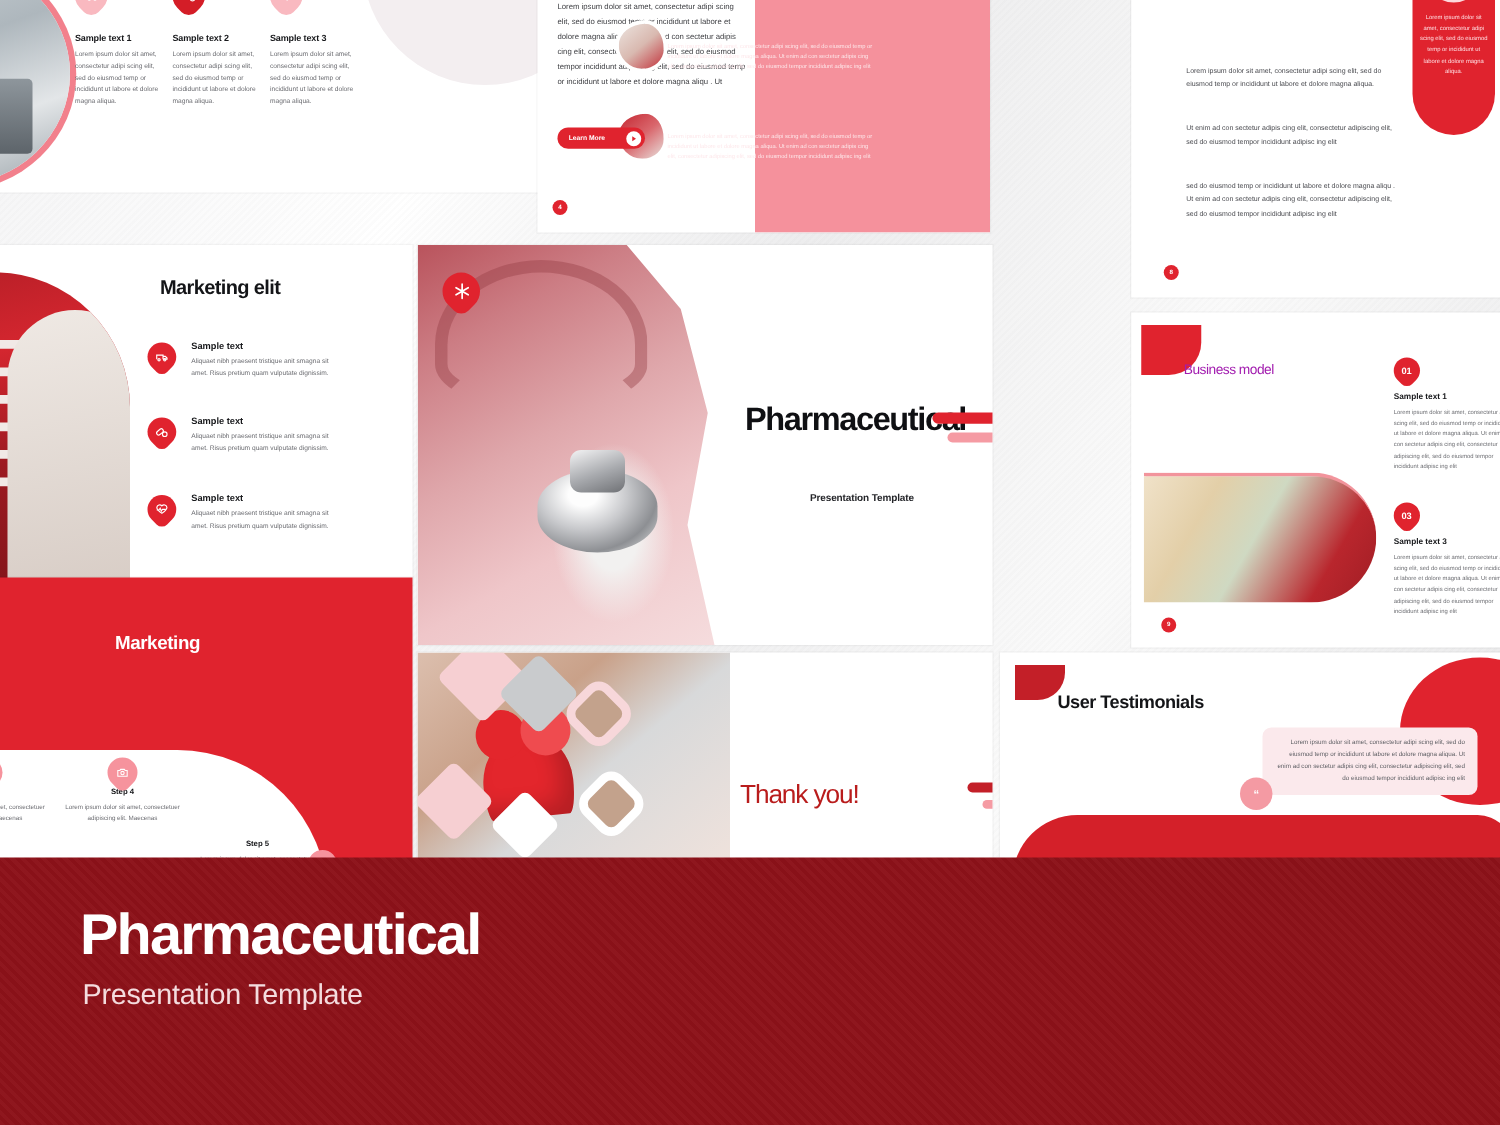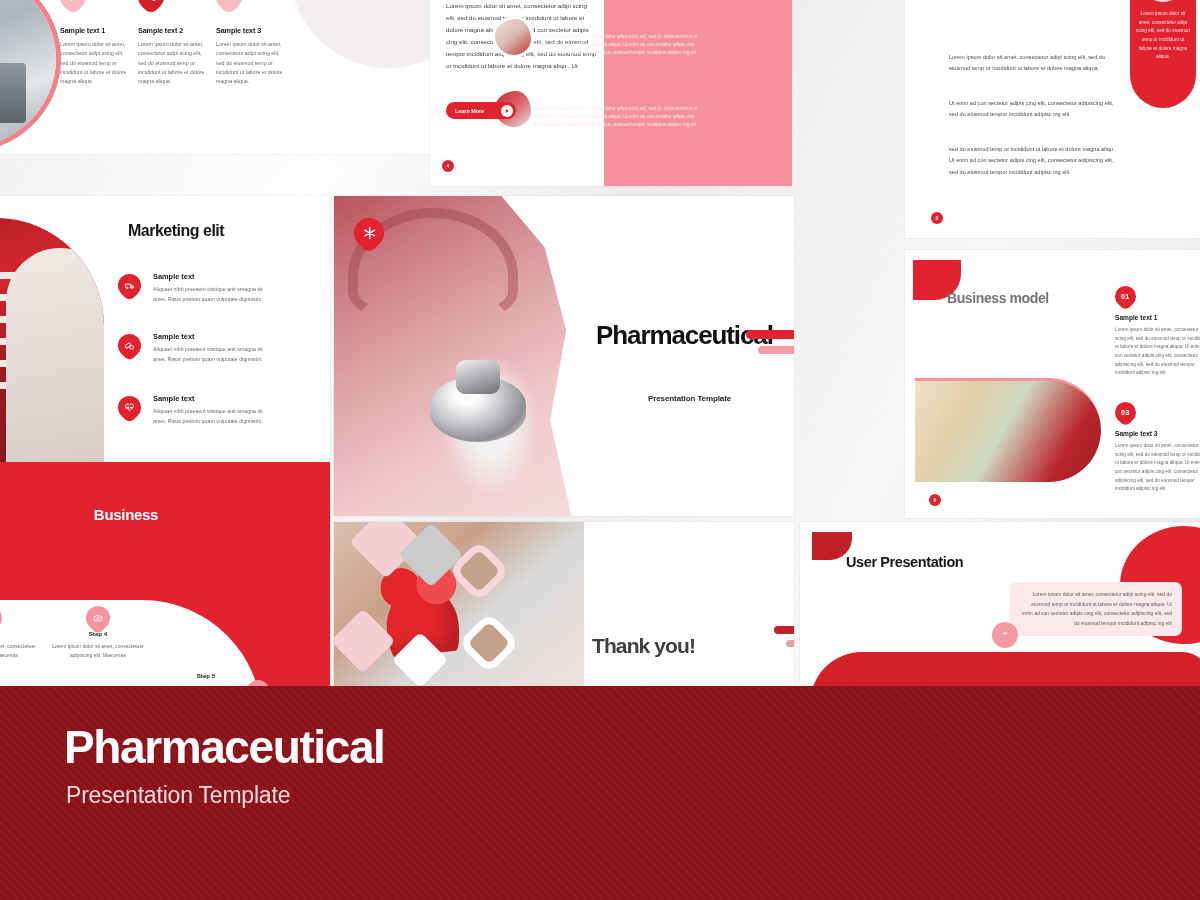--- a/index.html
+++ b/index.html
@@ -144,21 +144,21 @@
   }
   #s5 .astericon svg{ transform:rotate(45deg); }
   #s5 h1{ position:absolute; left:262px; top:124px; font-size:26px; font-weight:bold; color:#0f1013; letter-spacing:-1.1px;}
   #s5 .bar1{ position:absolute; left:412px; top:134px; width:56px; height:9px; background:#e0232e; border-radius:5px;}
   #s5 .bar2{ position:absolute; left:424px; top:150px; width:48px; height:8px; background:#f59ba3; border-radius:4px;}
   #s5 .sub{ position:absolute; left:314px; top:198px; font-size:8px; font-weight:bold; color:#25262a; letter-spacing:-.1px;}
 
   
   #s6 { left:905px; top:250px; width:305px; height:268px; }
   #s6 .cornerblob{ position:absolute; left:8px; top:10px; width:48px; height:40px; background:#e0232e; border-radius:0 0 26px 0;}
-  #s6 h2{ position:absolute; left:42px; top:40px; font-size:14px; font-weight:bold; color:#737373; letter-spacing:-.4px;}
+  #s6 h2{ position:absolute; left:42px; top:40px; font-size:11px; font-weight:normal; color:#a21caf; letter-spacing:-.4px;}
   #s6 .photo{
     position:absolute; left:10px; top:128px; width:186px; height:104px;
     border-radius:0 52px 52px 0;
     background:linear-gradient(120deg,#f0e2c9 0%,#e3cfa8 26%,#cfd9c2 48%,#b9262d 78%,#a01d24 100%);
     border-top:3px solid #f2949c;
   }
   .numitem{ position:absolute; left:210px; width:96px; }
   .numitem .badge{
     width:21px; height:21px; background:#e0232e; color:#fff; font-size:7.4px; font-weight:bold;
     border-radius:50% 50% 50% 6px; transform:rotate(-45deg);
@@ -196,21 +196,21 @@
     position:absolute; left:52px; top:64px; width:72px; height:68px;
     background:#e3262c; border-radius:50% 50% 8% 8%/60% 60% 40% 40%;
     transform:rotate(-6deg);
     box-shadow:inset -10px -8px 18px rgba(0,0,0,.2);
   }
   #s8 .heart::before,#s8 .heart::after{
     content:""; position:absolute; top:-20px; width:40px; height:40px; border-radius:50%; background:#e3262c;
   }
   #s8 .heart::before{ left:-2px; } #s8 .heart::after{ right:-2px; background:#ef4b4f;}
   #s8 .sqr{ position:absolute; border-radius:6px; }
-  #s8 h1{ position:absolute; left:258px; top:102px; font-size:21px; font-weight:bold; color:#404040; letter-spacing:-.9px;margin-top:10px;}
+  #s8 h1{ position:absolute; left:258px; top:102px; font-size:21px; font-weight:normal; color:#b91c1c; letter-spacing:-.9px;}
   #s8 .bar1{ position:absolute; left:440px; top:104px; width:44px; height:8px; background:#c31f28; border-radius:4px;}
   #s8 .bar2{ position:absolute; left:452px; top:118px; width:38px; height:7px; background:#f59ba3; border-radius:4px;}
 
   
   #s9 { left:800px; top:522px; width:410px; height:168px; }
   #s9 .tl{ position:absolute; left:12px; top:10px; width:40px; height:28px; background:#c31f28; border-radius:0 0 22px 0;}
   #s9 .bigblob{ position:absolute; right:-38px; top:4px; width:128px; height:118px; border-radius:50%; background:#e0232e;}
   #s9 .bottomwave{ position:absolute; left:10px; right:0; bottom:-14px; height:52px; background:#d42029; border-radius:56px 30px 0 0;}
   #s9 h2{ position:absolute; left:46px; top:32px; font-size:14.5px; font-weight:bold; color:#141518; letter-spacing:-.4px;}
   #s9 .quotecard{
@@ -406,21 +406,21 @@
           <span>03</span>
         </div>
       <div class="h">Sample text 3</div>
       <div class="p">Lorem ipsum dolor sit amet, consectetur adipi scing elit, sed do eiusmod temp or incididunt ut labore et dolore magna aliqua. Ut enim ad con sectetur adipis cing elit, consectetur adipiscing elit, sed do eiusmod tempor incididunt adipisc ing elit</div>
     </div>
 
     <div class="pagenum" style="left:24px; bottom:12px;">9</div>
   </div>
 
   <div class="slide" id="s7">
-    <h2>Business</h2>
+    <h2>Marketing</h2>
     <div class="whitewave"></div>
 
     <div class="step" style="left:14px; top:168px;">
       <div class="ic">
         
       </div>
       <div class="h">Step 3</div>
       <div class="p">Lorem ipsum dolor sit amet, consectetuer adipiscing elit. Maecenas</div>
     </div>
 
@@ -459,21 +459,21 @@
     </div>
     <h1>Thank you!</h1>
     <div class="bar1"></div>
     <div class="bar2"></div>
   </div>
 
   <div class="slide" id="s9">
     <div class="tl"></div>
     <div class="bigblob"></div>
     <div class="bottomwave"></div>
-    <h2>User Presentation</h2>
+    <h2>User Testimonials</h2>
     <div class="quotecard">Lorem ipsum dolor sit amet, consectetur adipi scing elit, sed do eiusmod temp or incididunt ut labore et dolore magna aliqua. Ut enim ad con sectetur adipis cing elit, consectetur adipiscing elit, sed do eiusmod tempor incididunt adipisc ing elit</div>
     <div class="qmark">“</div>
   </div>
 </div>
 
 <div id="banner">
   <div class="title">Pharmaceutical</div>
   <div class="subtitle">Presentation Template</div>
 
 </div>

